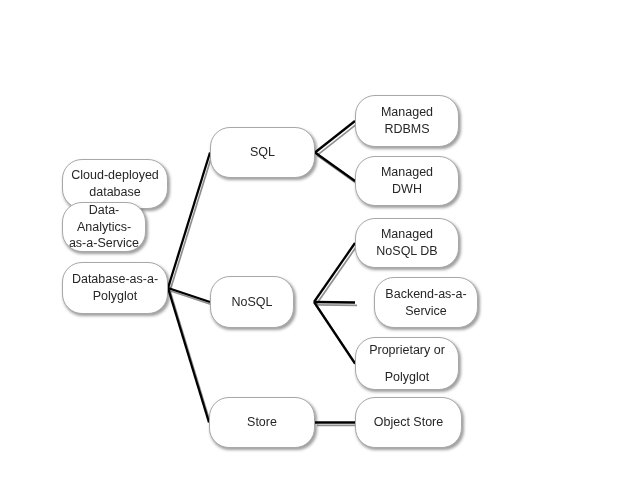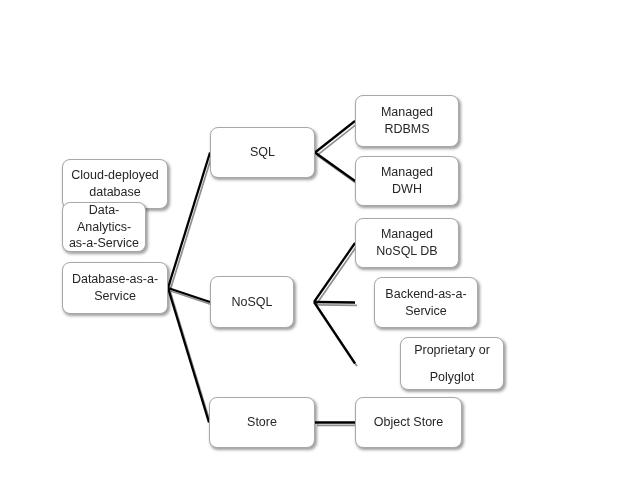--- a/index.html
+++ b/index.html
@@ -28,34 +28,34 @@
   .connector-layer {
     position: absolute;
     left: 0; top: 0;
     width: 638px; height: 479px;
   }
 
   .diagram-box {
     position: absolute;
     background: #ffffff;
     border: 1px solid #a8a8a8;
-    border-radius: 8px;
+    border-radius: 20px;
     box-shadow: 1.5px 2px 3px rgba(0,0,0,0.38);
     display: flex;
     align-items: center;
     justify-content: center;
     text-align: center;
     font-size: 12.5px;
     line-height: 1.35;
     color: #262626;
     white-space: pre-line;
     padding: 2px;
   }
 
-  .diagram-box.spread { line-height: 2.15; margin-left: 45px; }
+  .diagram-box.spread { line-height: 2.15; }
 </style>
 </head>
 <body>
 
 <div class="slide">
 
   <svg class="connector-layer" viewBox="0 0 638 479" xmlns="http://www.w3.org/2000/svg">
       <line x1="170" y1="290.8" x2="212" y2="155.3" stroke="#8f8f8f" stroke-width="1.7"></line>
       <line x1="168" y1="288" x2="210" y2="152.5" stroke="#000000" stroke-width="2.3"></line>
       <line x1="170" y1="290.8" x2="212" y2="304.8" stroke="#8f8f8f" stroke-width="1.7"></line>
@@ -75,21 +75,21 @@
       <line x1="317" y1="425.3" x2="357" y2="425.3" stroke="#8f8f8f" stroke-width="1.7"></line>
       <line x1="315" y1="422.5" x2="355" y2="422.5" stroke="#000000" stroke-width="2.3"></line>
     </svg>
 
   <div id="boxes">
       <div class="diagram-box" style="left: 62px; top: 159px; width: 106px; height: 50px;"><span>Cloud-deployed
 database</span></div>
       <div class="diagram-box" style="left: 62px; top: 202px; width: 84px; height: 50px;"><span>Data-Analytics-
 as-a-Service</span></div>
       <div class="diagram-box" style="left: 62px; top: 262px; width: 106px; height: 52px;"><span>Database-as-a-
-Service</span></div>
+Polyglot</span></div>
       <div class="diagram-box" style="left: 210px; top: 127px; width: 105px; height: 51px;"><span>SQL</span></div>
       <div class="diagram-box" style="left: 210px; top: 276px; width: 84px; height: 52px;"><span>NoSQL</span></div>
       <div class="diagram-box" style="left: 209px; top: 397px; width: 106px; height: 51px;"><span>Store</span></div>
       <div class="diagram-box" style="left: 355px; top: 95px; width: 104px; height: 52px;"><span>Managed
 RDBMS</span></div>
       <div class="diagram-box" style="left: 355px; top: 156px; width: 104px; height: 50px;"><span>Managed
 DWH</span></div>
       <div class="diagram-box" style="left: 355px; top: 218px; width: 104px; height: 50px;"><span>Managed
 NoSQL DB</span></div>
       <div class="diagram-box" style="left: 374px; top: 277px; width: 104px; height: 51px; justify-content: center;"><span>Backend-as-a-

